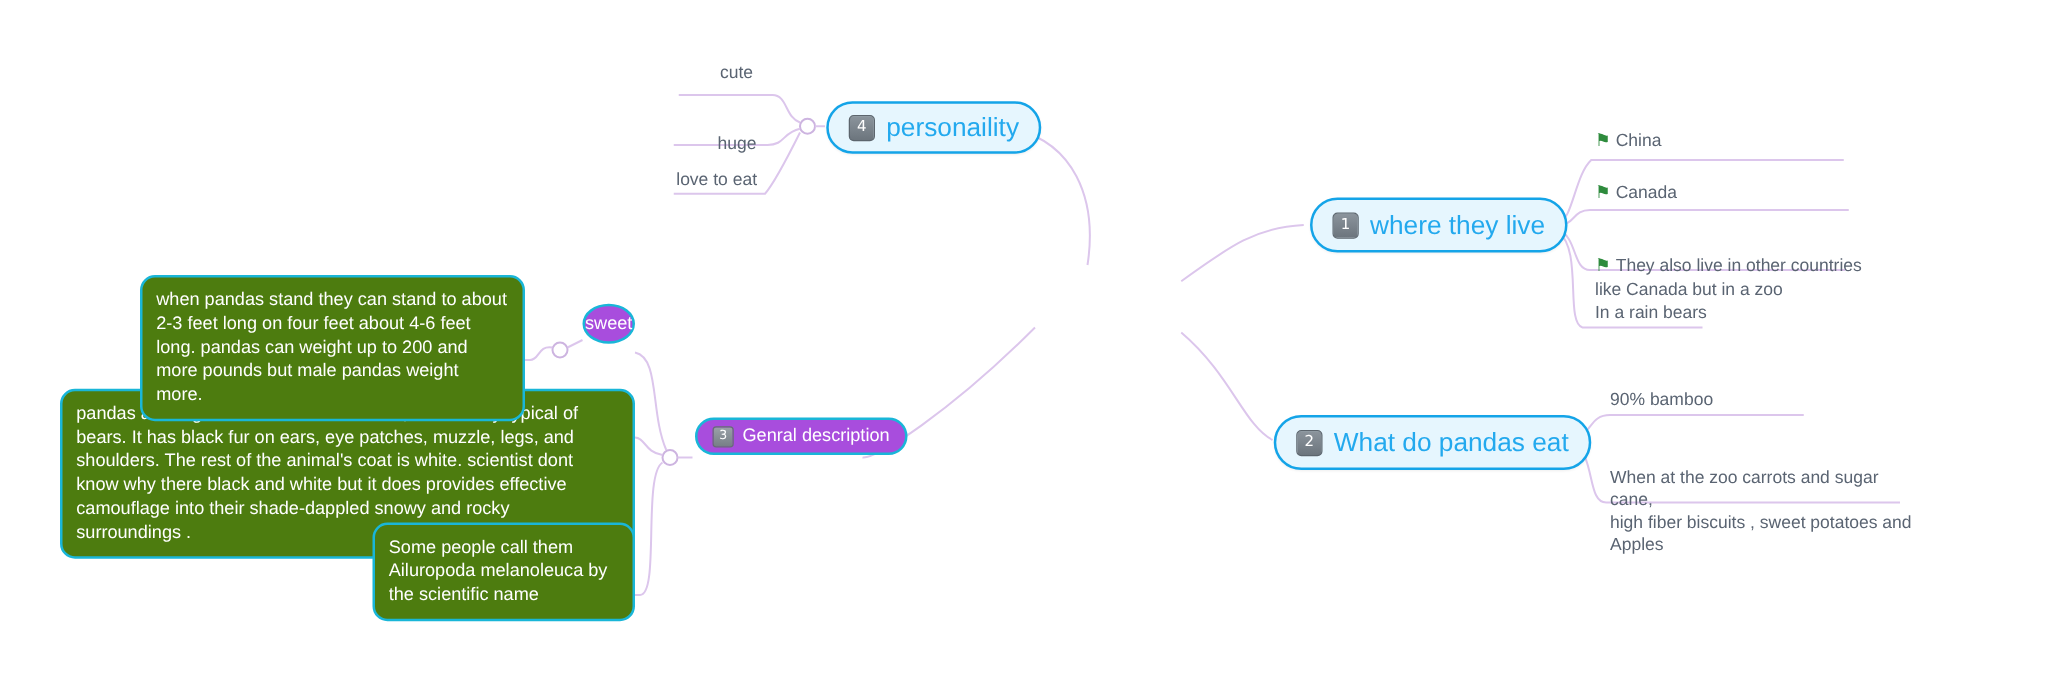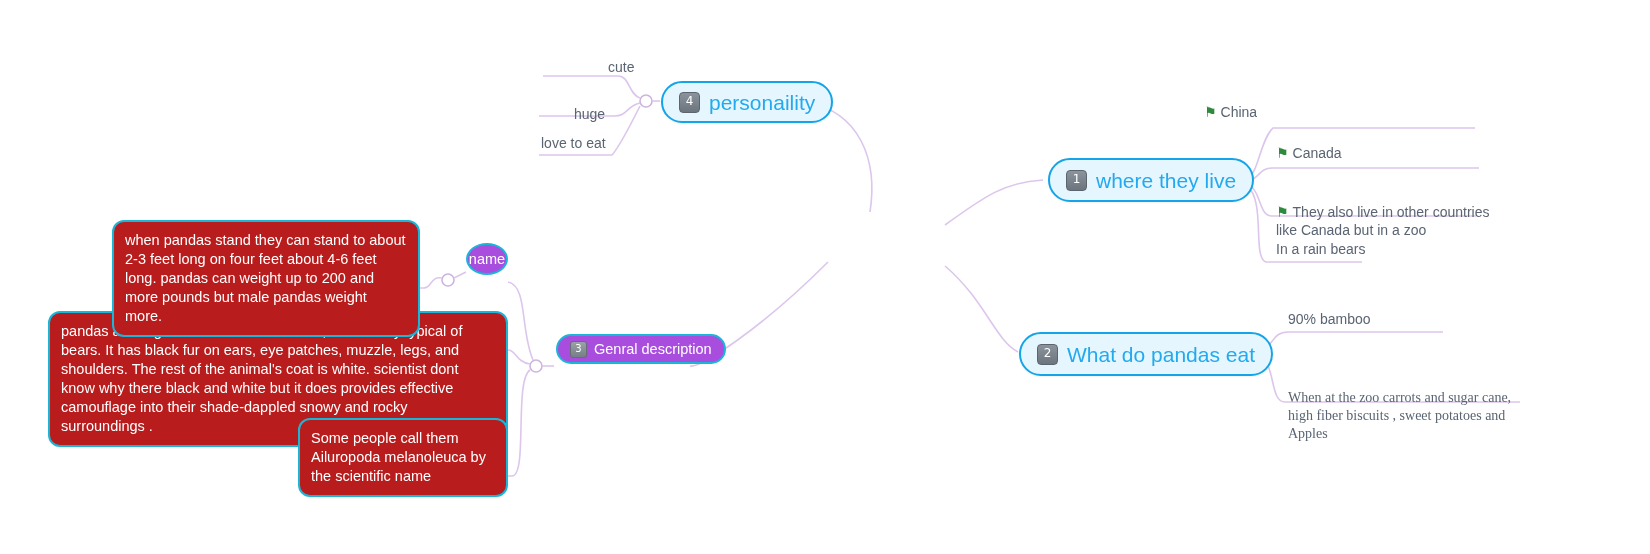--- a/index.html
+++ b/index.html
@@ -29,21 +29,21 @@
   .badge{
     width:19px;height:19px;flex:0 0 19px;border-radius:4px;
     background:linear-gradient(#8b949c,#6c757d);
     border:1px solid #5c656d;
     color:#ffffff;font-size:12px;line-height:17px;text-align:center;
     font-family:"DejaVu Sans",sans-serif;
   }
 
   
   .purple{
-    background:#b91c1c;border:2px solid #19b6d8;border-radius:12px;
+    background:#4d7c0f;border:2px solid #19b6d8;border-radius:12px;
     color:#ffffff;font-size:14.5px;line-height:19px;padding:9px 11px;
     box-sizing:border-box;
   }
   .purple-pill{
     background:#a84ddd;border:2px solid #19b6d8;border-radius:16px;
     color:#ffffff;font-size:14.5px;display:flex;align-items:center;gap:7px;
     padding:0 12px;white-space:nowrap;
   }
   .purple-oval{
     background:#a84ddd;border:2.5px solid #19b6d8;border-radius:50%;
@@ -109,21 +109,21 @@
       <path d="M640,106 C632,122 620,146 612,155 L539,155"></path>
     </g>
   </svg>
 
 
   <div class="node pill" style="left:1048px;top:158px;height:44px;">
     <span class="badge">1</span>
     <span class="label">where they live</span>
   </div>
 
-  <div class="node leaf nowrap" style="left:1204px;top:103px;">
+  <div class="node leaf nowrap" style="left:1276px;top:103px;">
     <span class="flag">⚑</span><span>China</span>
   </div>
 
   <div class="node leaf nowrap" style="left:1276px;top:144px;">
     <span class="flag">⚑</span><span>Canada</span>
   </div>
 
   <div class="node leaf" style="left:1276px;top:185px;width:215px;">
     <span class="flag">⚑</span><span>They also live in other countries
 like Canada but in a zoo</span>
@@ -135,53 +135,53 @@
 
   <div class="node pill" style="left:1019px;top:332px;height:44px;">
     <span class="badge">2</span>
     <span class="label">What do pandas eat</span>
   </div>
 
   <div class="node leaf nowrap" style="left:1288px;top:310px;text-align:right;">
     <span>90% bamboo</span>
   </div>
 
-  <div class="node leaf" style="left:1288px;top:371px;width:250px;font-family:Liberation Serif, serif;">
+  <div class="node leaf" style="left:1288px;top:354px;width:250px;">
     <span>When at the zoo carrots and sugar cane,
 high fiber biscuits , sweet potatoes and
 Apples</span>
   </div>
 
   <div class="node purple-pill" style="left:556px;top:334px;height:30px;">
     <span class="badge-sm">3</span>
     <span>Genral description</span>
   </div>
 
   <div class="node purple" style="left:48px;top:311px;width:460px;">
     <span>pandas are original black-and-white bear, has a body typical of bears. It has black fur on ears, eye patches, muzzle, legs, and shoulders. The rest of the animal's coat is white. scientist dont know why there black and white but it does provides effective camouflage into their shade-dappled snowy and rocky surroundings .</span>
   </div>
 
   <div class="node purple" style="left:298px;top:418px;width:210px;">
     <span>Some people call them Ailuropoda melanoleuca by the scientific name</span>
   </div>
 
   <div class="node purple-oval" style="left:466px;top:243px;width:42px;height:32px;">
-    <span>name</span>
+    <span>sweet</span>
   </div>
 
   <div class="node purple" style="left:112px;top:220px;width:308px;">
     <span>when pandas stand they can stand to about 2-3 feet long on four feet about 4-6 feet long. pandas can weight up to 200 and more pounds but male pandas weight more.</span>
   </div>
 
   <div class="node pill" style="left:661px;top:81px;height:42px;">
     <span class="badge">4</span>
     <span class="label">personaility</span>
   </div>
 
-  <div class="node leaf nowrap" style="left:576px;top:58px;margin-left:32px;">
+  <div class="node leaf nowrap" style="left:576px;top:48px;">
     <span>cute</span>
   </div>
 
   <div class="node leaf nowrap" style="left:574px;top:94px;margin-top:11px;">
     <span>huge</span>
   </div>
 
   <div class="node leaf nowrap" style="left:541px;top:134px;">
     <span>love to eat</span>
   </div>

